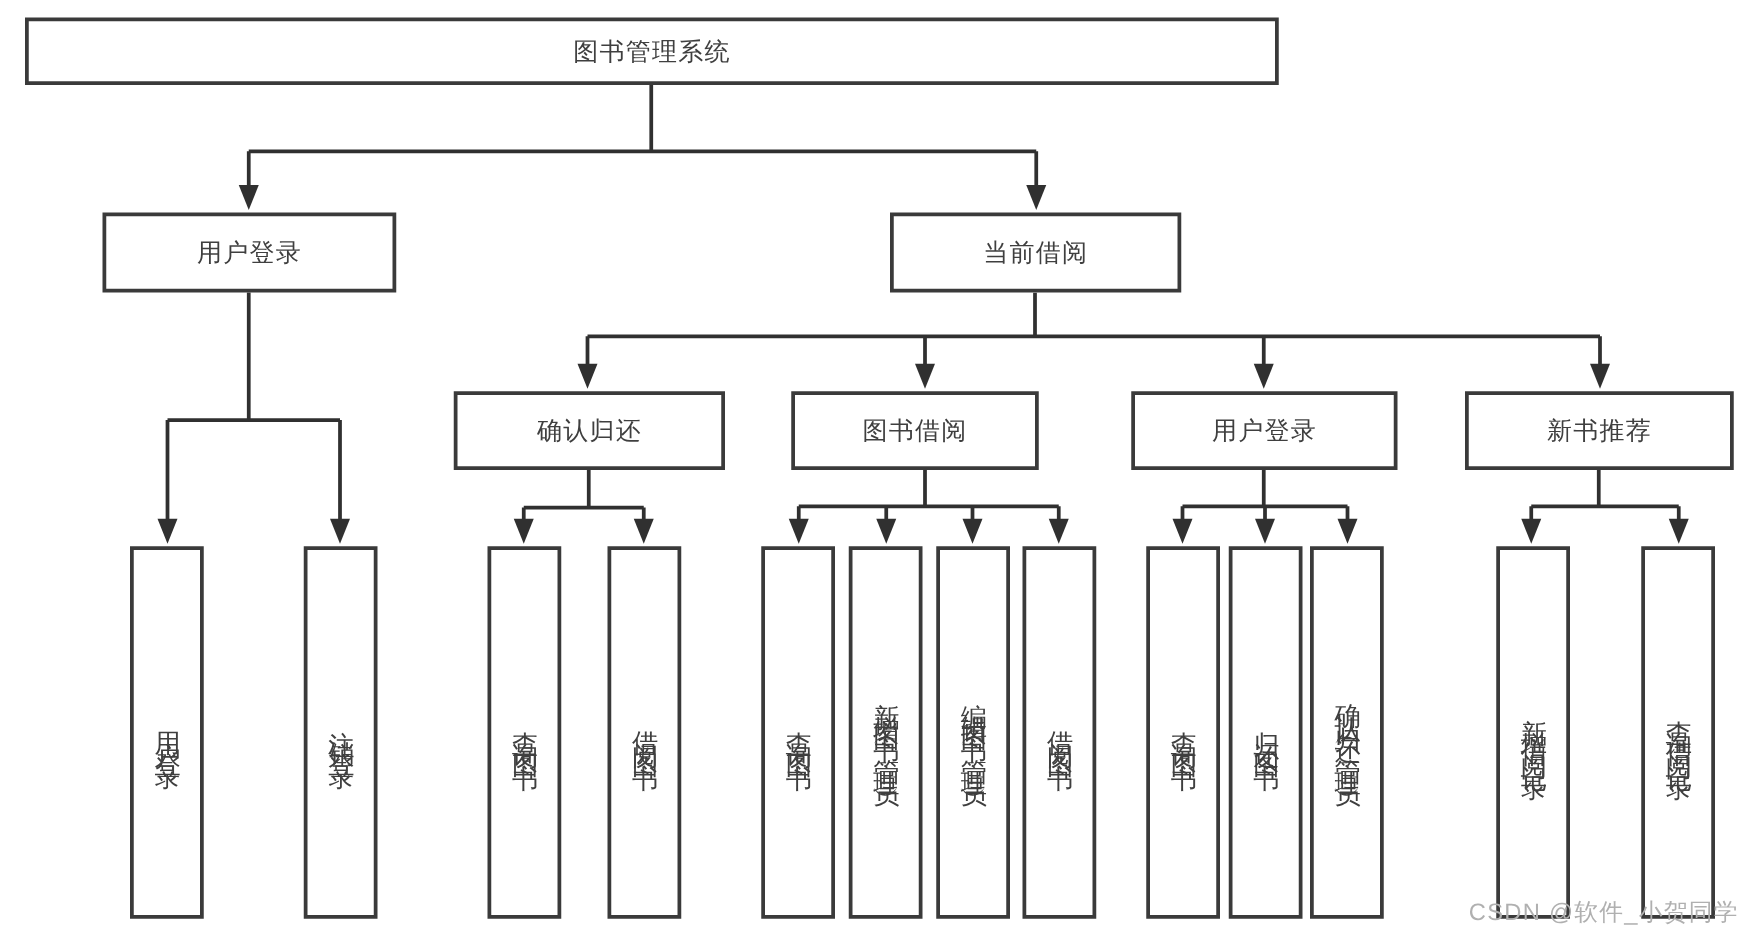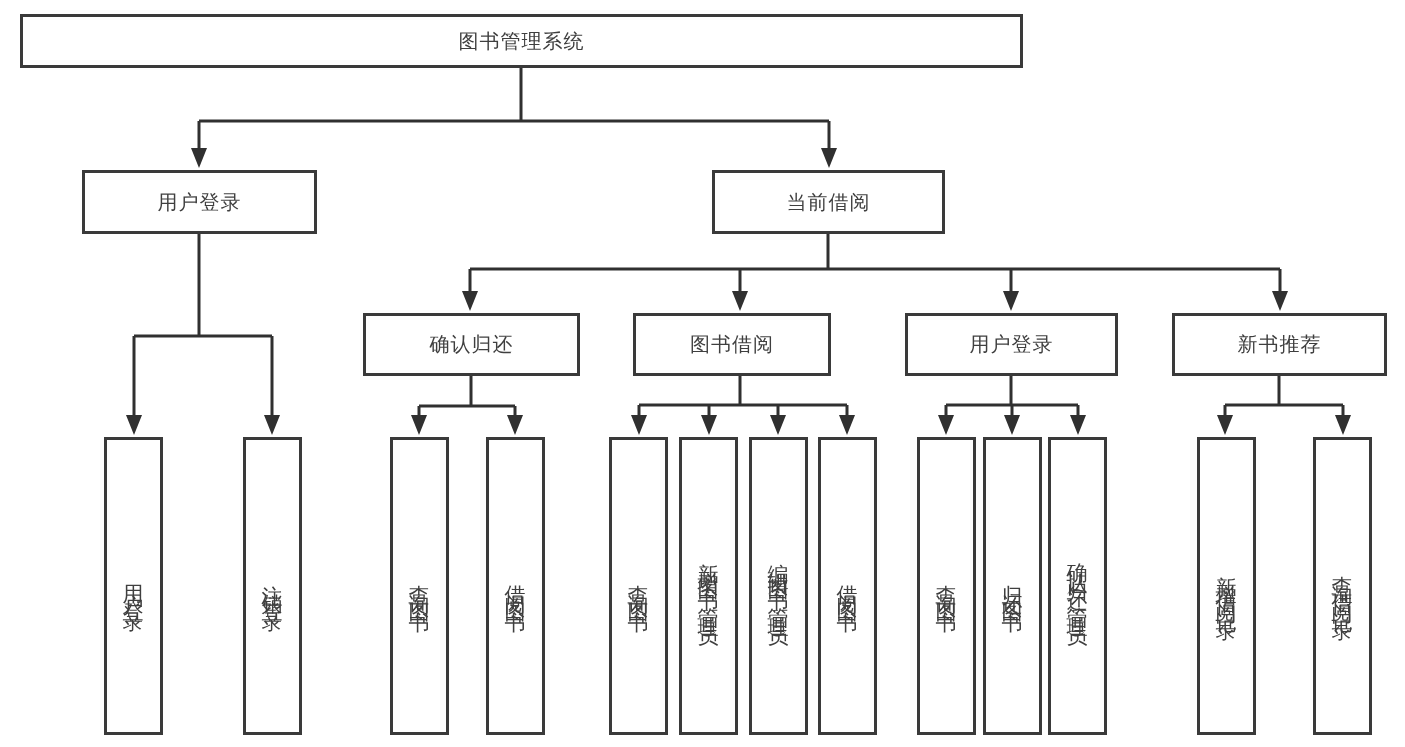--- a/index.html
+++ b/index.html
@@ -134,14 +134,15 @@
     <span class="vlabel">确认归还（管理员）</span>
   </div>
 
   <div class="node leaf" style="left:1197px;top:437px;width:59px;height:298px">
     <span class="vlabel">新增借阅记录</span>
   </div>
   <div class="node leaf" style="left:1313px;top:437px;width:59px;height:298px">
     <span class="vlabel">查询借阅记录</span>
   </div>
 
+  <div class="watermark">CSDN @软件_小贺同学</div>
 
 </div>
 
 </body></html>

